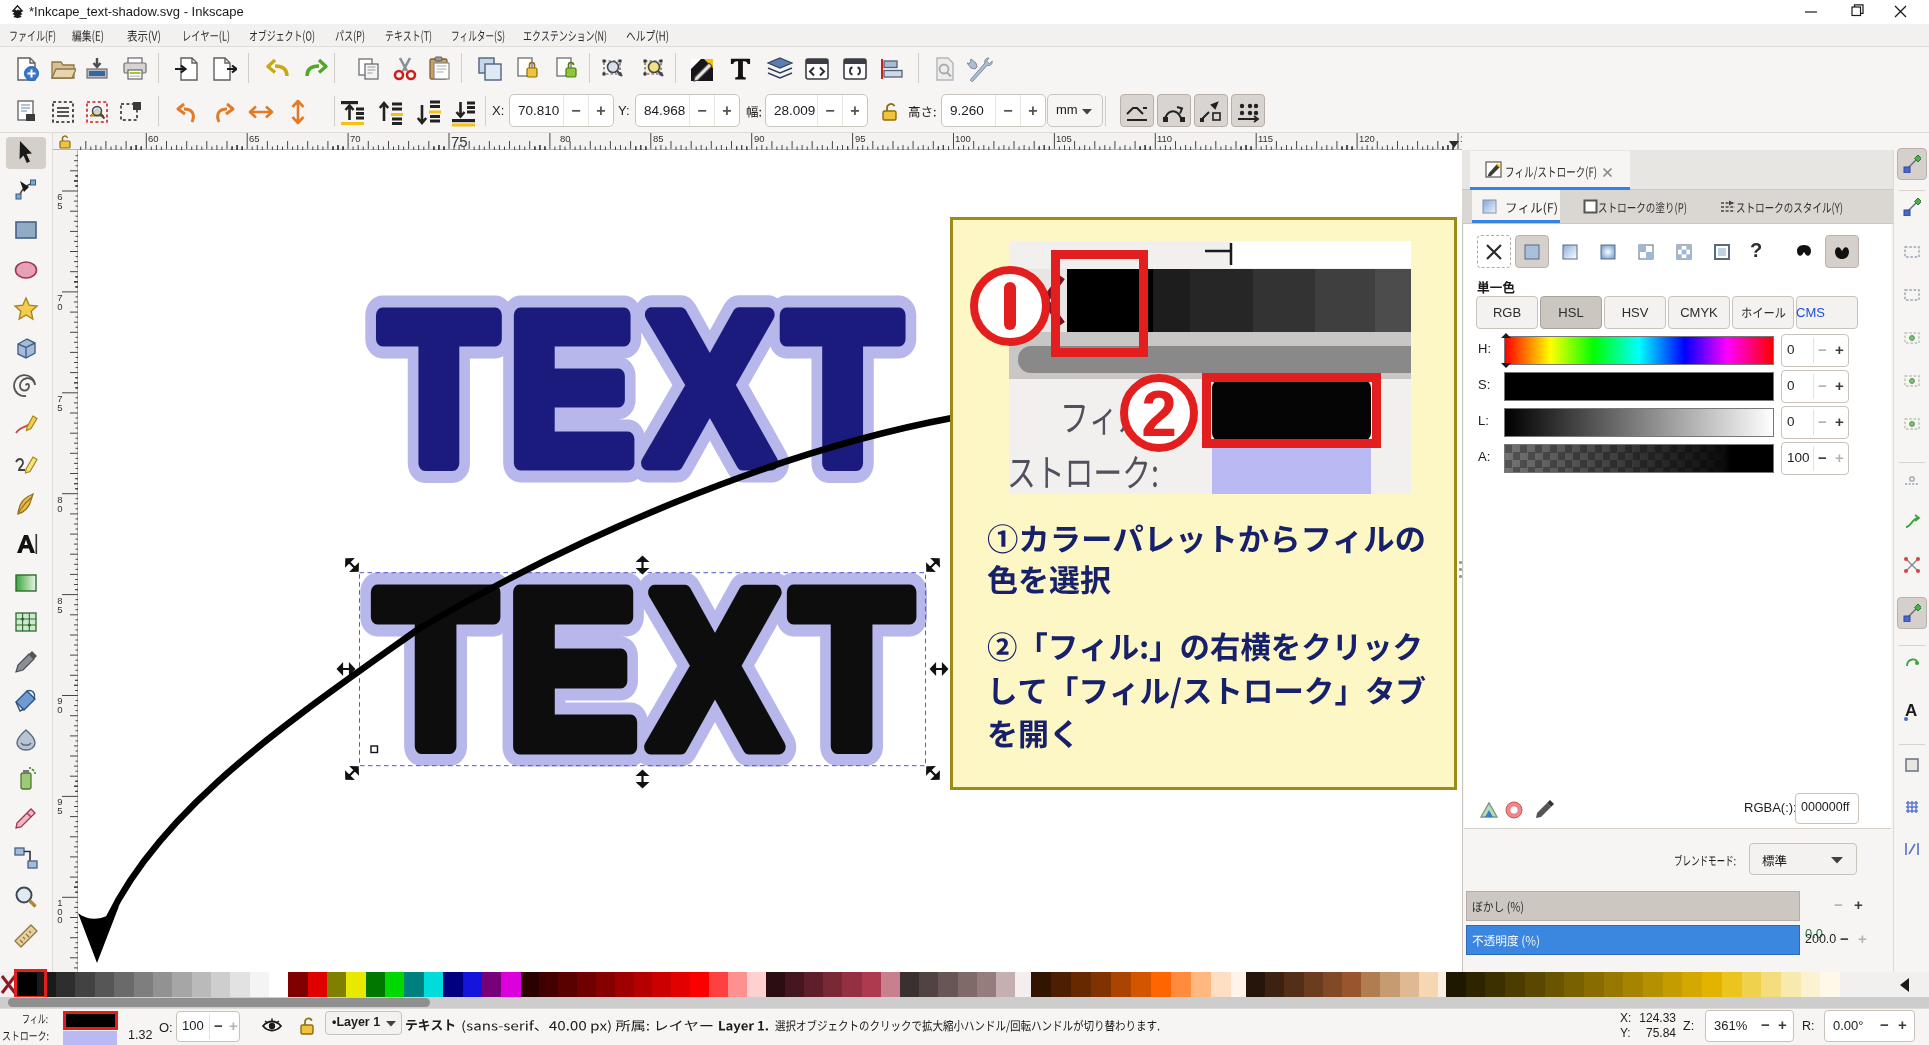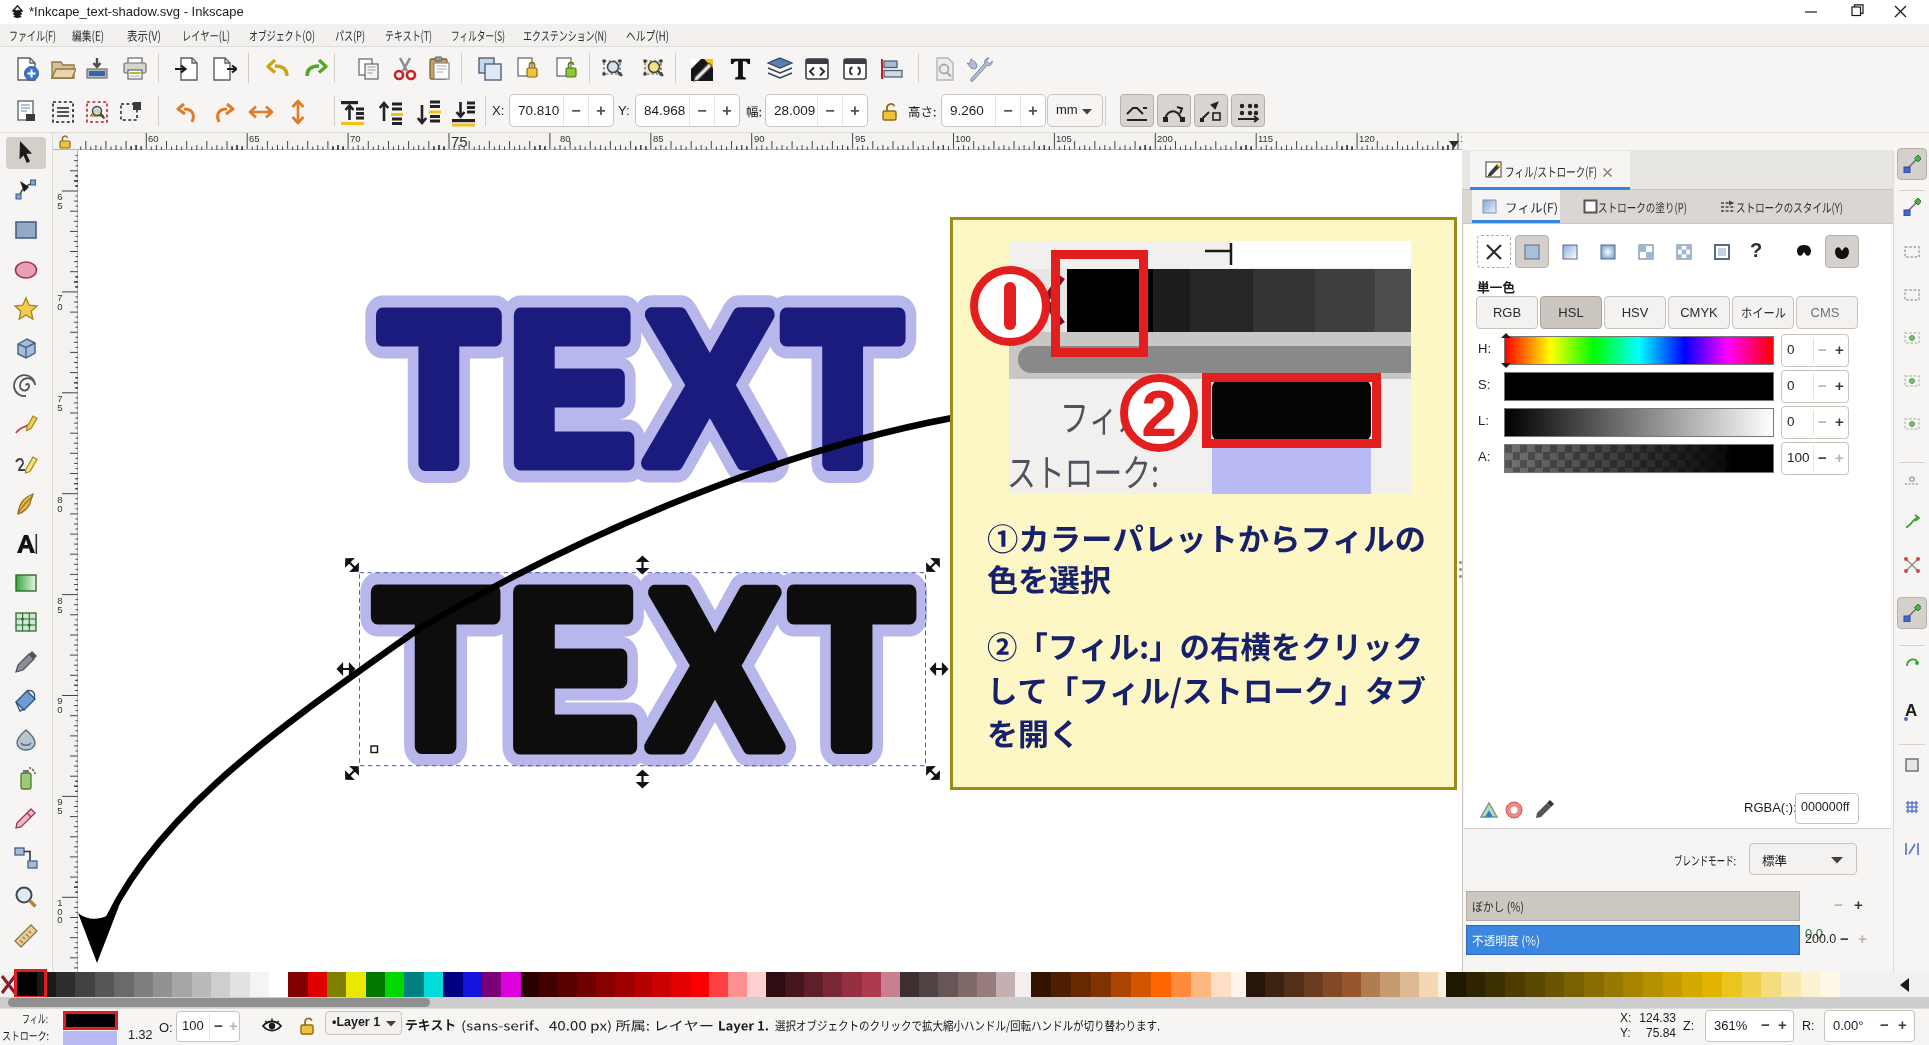--- a/index.html
+++ b/index.html
@@ -416,21 +416,21 @@
 <div class="abs" style="left:148px;top:133px;font-size:9.5px;color:#333">60</div>
 <div class="abs" style="left:249px;top:133px;font-size:9.5px;color:#333">65</div>
 <div class="abs" style="left:350px;top:133px;font-size:9.5px;color:#333">70</div>
 <div class="abs" style="left:451px;top:133px;font-size:15px;color:#333">75</div>
 <div class="abs" style="left:560px;top:133px;font-size:9.5px;color:#333">80</div>
 <div class="abs" style="left:653px;top:133px;font-size:9.5px;color:#333">85</div>
 <div class="abs" style="left:754px;top:133px;font-size:9.5px;color:#333">90</div>
 <div class="abs" style="left:855px;top:133px;font-size:9.5px;color:#333">95</div>
 <div class="abs" style="left:955px;top:133px;font-size:9.5px;color:#333">100</div>
 <div class="abs" style="left:1056px;top:133px;font-size:9.5px;color:#333">105</div>
-<div class="abs" style="left:1157px;top:133px;font-size:9.5px;color:#333">200</div>
+<div class="abs" style="left:1157px;top:133px;font-size:9.5px;color:#333">110</div>
 <div class="abs" style="left:1258px;top:133px;font-size:9.5px;color:#333">115</div>
 <div class="abs" style="left:1359px;top:133px;font-size:9.5px;color:#333">120</div>
 <div class="abs" style="left:1460px;top:133px;font-size:9.5px;color:#333">125</div>
 <svg class="abs" style="left:1448px;top:140px" width="12" height="9">
     <path d="M1 1 h10 l-5 7Z" fill="#2b2b2b"></path>
   </svg>
 <div class="abs" style="left:53px;top:150px;width:25px;height:847px;background:#f3f2f1;border-right:1px solid #b9b4ae"></div>
 <svg class="abs" style="left:0;top:0" width="80" height="1000">
     <path d="M75.5 175.9 h2.5 M74 180.9 h4 M75.5 186.0 h2.5 M75.5 175.9 h2.5 M74 180.9 h4 M75.5 186.0 h2.5 M75.5 175.9 h2.5 M74 180.9 h4 M75.5 186.0 h2.5 M70 170.8 h8 M75.5 155.7 h2.5 M74 160.7 h4 M75.5 165.8 h2.5 M75.5 175.9 h2.5 M74 180.9 h4 M75.5 186.0 h2.5 M62 191.0 h16 M70 211.2 h8 M75.5 196.0 h2.5 M74 201.1 h4 M75.5 206.1 h2.5 M75.5 276.8 h2.5 M74 281.8 h4 M75.5 286.9 h2.5 M70 231.4 h8 M75.5 216.2 h2.5 M74 221.3 h4 M75.5 226.3 h2.5 M75.5 276.8 h2.5 M74 281.8 h4 M75.5 286.9 h2.5 M70 251.5 h8 M75.5 236.4 h2.5 M74 241.4 h4 M75.5 246.5 h2.5 M75.5 276.8 h2.5 M74 281.8 h4 M75.5 286.9 h2.5 M70 271.7 h8 M75.5 256.6 h2.5 M74 261.6 h4 M75.5 266.7 h2.5 M75.5 276.8 h2.5 M74 281.8 h4 M75.5 286.9 h2.5 M62 291.9 h16 M70 312.1 h8 M75.5 296.9 h2.5 M74 302.0 h4 M75.5 307.0 h2.5 M75.5 377.7 h2.5 M74 382.7 h4 M75.5 387.8 h2.5 M70 332.3 h8 M75.5 317.1 h2.5 M74 322.2 h4 M75.5 327.2 h2.5 M75.5 377.7 h2.5 M74 382.7 h4 M75.5 387.8 h2.5 M70 352.4 h8 M75.5 337.3 h2.5 M74 342.3 h4 M75.5 347.4 h2.5 M75.5 377.7 h2.5 M74 382.7 h4 M75.5 387.8 h2.5 M70 372.6 h8 M75.5 357.5 h2.5 M74 362.5 h4 M75.5 367.6 h2.5 M75.5 377.7 h2.5 M74 382.7 h4 M75.5 387.8 h2.5 M62 392.8 h16 M70 413.0 h8 M75.5 397.8 h2.5 M74 402.9 h4 M75.5 407.9 h2.5 M75.5 478.6 h2.5 M74 483.6 h4 M75.5 488.7 h2.5 M70 433.2 h8 M75.5 418.0 h2.5 M74 423.1 h4 M75.5 428.1 h2.5 M75.5 478.6 h2.5 M74 483.6 h4 M75.5 488.7 h2.5 M70 453.3 h8 M75.5 438.2 h2.5 M74 443.2 h4 M75.5 448.3 h2.5 M75.5 478.6 h2.5 M74 483.6 h4 M75.5 488.7 h2.5 M70 473.5 h8 M75.5 458.4 h2.5 M74 463.4 h4 M75.5 468.5 h2.5 M75.5 478.6 h2.5 M74 483.6 h4 M75.5 488.7 h2.5 M62 493.7 h16 M70 513.9 h8 M75.5 498.7 h2.5 M74 503.8 h4 M75.5 508.8 h2.5 M75.5 579.5 h2.5 M74 584.5 h4 M75.5 589.6 h2.5 M70 534.1 h8 M75.5 518.9 h2.5 M74 524.0 h4 M75.5 529.0 h2.5 M75.5 579.5 h2.5 M74 584.5 h4 M75.5 589.6 h2.5 M70 554.2 h8 M75.5 539.1 h2.5 M74 544.1 h4 M75.5 549.2 h2.5 M75.5 579.5 h2.5 M74 584.5 h4 M75.5 589.6 h2.5 M70 574.4 h8 M75.5 559.3 h2.5 M74 564.3 h4 M75.5 569.4 h2.5 M75.5 579.5 h2.5 M74 584.5 h4 M75.5 589.6 h2.5 M62 594.6 h16 M70 614.8 h8 M75.5 599.6 h2.5 M74 604.7 h4 M75.5 609.7 h2.5 M75.5 680.4 h2.5 M74 685.4 h4 M75.5 690.5 h2.5 M70 635.0 h8 M75.5 619.8 h2.5 M74 624.9 h4 M75.5 629.9 h2.5 M75.5 680.4 h2.5 M74 685.4 h4 M75.5 690.5 h2.5 M70 655.1 h8 M75.5 640.0 h2.5 M74 645.0 h4 M75.5 650.1 h2.5 M75.5 680.4 h2.5 M74 685.4 h4 M75.5 690.5 h2.5 M70 675.3 h8 M75.5 660.2 h2.5 M74 665.2 h4 M75.5 670.3 h2.5 M75.5 680.4 h2.5 M74 685.4 h4 M75.5 690.5 h2.5 M62 695.5 h16 M70 715.7 h8 M75.5 700.5 h2.5 M74 705.6 h4 M75.5 710.6 h2.5 M75.5 781.3 h2.5 M74 786.3 h4 M75.5 791.4 h2.5 M70 735.9 h8 M75.5 720.7 h2.5 M74 725.8 h4 M75.5 730.8 h2.5 M75.5 781.3 h2.5 M74 786.3 h4 M75.5 791.4 h2.5 M70 756.0 h8 M75.5 740.9 h2.5 M74 745.9 h4 M75.5 751.0 h2.5 M75.5 781.3 h2.5 M74 786.3 h4 M75.5 791.4 h2.5 M70 776.2 h8 M75.5 761.1 h2.5 M74 766.1 h4 M75.5 771.2 h2.5 M75.5 781.3 h2.5 M74 786.3 h4 M75.5 791.4 h2.5 M62 796.4 h16 M70 816.6 h8 M75.5 801.4 h2.5 M74 806.5 h4 M75.5 811.5 h2.5 M75.5 882.2 h2.5 M74 887.2 h4 M75.5 892.3 h2.5 M70 836.8 h8 M75.5 821.6 h2.5 M74 826.7 h4 M75.5 831.7 h2.5 M75.5 882.2 h2.5 M74 887.2 h4 M75.5 892.3 h2.5 M70 856.9 h8 M75.5 841.8 h2.5 M74 846.8 h4 M75.5 851.9 h2.5 M75.5 882.2 h2.5 M74 887.2 h4 M75.5 892.3 h2.5 M70 877.1 h8 M75.5 862.0 h2.5 M74 867.0 h4 M75.5 872.1 h2.5 M75.5 882.2 h2.5 M74 887.2 h4 M75.5 892.3 h2.5 M62 897.3 h16 M70 917.5 h8 M75.5 902.3 h2.5 M74 907.4 h4 M75.5 912.4 h2.5 M75.5 983.1 h2.5 M74 988.1 h4 M75.5 993.2 h2.5 M70 937.7 h8 M75.5 922.5 h2.5 M74 927.6 h4 M75.5 932.6 h2.5 M75.5 983.1 h2.5 M74 988.1 h4 M75.5 993.2 h2.5 M70 957.8 h8 M75.5 942.7 h2.5 M74 947.7 h4 M75.5 952.8 h2.5 M75.5 983.1 h2.5 M74 988.1 h4 M75.5 993.2 h2.5 M70 978.0 h8 M75.5 962.9 h2.5 M74 967.9 h4 M75.5 973.0 h2.5 M75.5 983.1 h2.5 M74 988.1 h4 M75.5 993.2 h2.5" stroke="#454545" stroke-width="1"></path>
   </svg>
@@ -674,21 +674,21 @@
 <div class="abs" style="left:1540px;top:305px;width:62px;text-align:center;font-size:13px;color:#2c2c2c">HSL</div>
 <div class="abs" style="left:1604px;top:296px;width:62px;height:33px;background:#f4f2f0;border:1px solid #c9c2bb;border-radius:4px"></div>
 <div class="abs" style="left:1604px;top:305px;width:62px;text-align:center;font-size:13px;color:#2c2c2c">HSV</div>
 <div class="abs" style="left:1668px;top:296px;width:62px;height:33px;background:#f4f2f0;border:1px solid #c9c2bb;border-radius:4px"></div>
 <div class="abs" style="left:1668px;top:305px;width:62px;text-align:center;font-size:13px;color:#2c2c2c">CMYK</div>
 <div class="abs" style="left:1732px;top:296px;width:62px;height:33px;background:#f4f2f0;border:1px solid #c9c2bb;border-radius:4px"></div>
 <svg style="position:absolute;left:1738.5px;top:302.6px;overflow:visible" width="49" height="20">
     <path transform="translate(2,14.4) scale(0.9000,1)" d="M4.3 -4.8 3.4 -5.2C2.9 -4.2 1.9 -2.7 1.0 -1.9L1.9 -1.3C2.6 -2.1 3.8 -3.7 4.3 -4.8ZM9.5 -5.2 8.7 -4.7C9.3 -3.9 10.2 -2.4 10.7 -1.4L11.7 -1.9C11.2 -2.8 10.2 -4.4 9.5 -5.2ZM1.4 -7.7V-6.6C1.7 -6.7 2.1 -6.7 2.5 -6.7H5.9V-6.6C5.9 -6.0 5.9 -1.7 5.9 -1.1C5.9 -0.7 5.8 -0.6 5.5 -0.6C5.1 -0.6 4.6 -0.6 4.0 -0.7L4.1 0.3C4.6 0.3 5.4 0.4 5.9 0.4C6.6 0.4 7.0 0.0 7.0 -0.6C7.0 -1.5 7.0 -5.6 7.0 -6.6V-6.7H10.3C10.6 -6.7 10.9 -6.7 11.3 -6.7V-7.7C11.0 -7.7 10.6 -7.6 10.2 -7.6H7.0V-8.9C7.0 -9.2 7.0 -9.6 7.0 -9.8H5.9C5.9 -9.6 5.9 -9.2 5.9 -8.9V-7.6H2.5C2.1 -7.6 1.8 -7.7 1.4 -7.7ZM13.6 -4.5 14.1 -3.5C15.8 -4.1 17.5 -4.8 18.8 -5.6V-1.0C18.8 -0.5 18.8 0.2 18.8 0.4H20.0C19.9 0.1 19.9 -0.5 19.9 -1.0V-6.2C21.2 -7.1 22.3 -8.0 23.3 -9.0L22.5 -9.8C21.6 -8.8 20.3 -7.7 19.0 -6.9C17.6 -6.0 15.7 -5.1 13.6 -4.5ZM26.3 -5.4V-4.2C26.7 -4.2 27.3 -4.2 28.0 -4.2C28.9 -4.2 33.9 -4.2 34.9 -4.2C35.4 -4.2 36.0 -4.2 36.2 -4.2V-5.4C35.9 -5.4 35.5 -5.4 34.9 -5.4C33.9 -5.4 28.9 -5.4 28.0 -5.4C27.3 -5.4 26.6 -5.4 26.3 -5.4ZM44.0 -0.3 44.7 0.3C44.8 0.2 44.9 0.1 45.1 0.0C46.6 -0.7 48.3 -2.0 49.4 -3.5L48.8 -4.3C47.9 -2.9 46.3 -1.8 45.2 -1.2C45.2 -1.6 45.2 -7.7 45.2 -8.5C45.2 -8.9 45.2 -9.3 45.2 -9.4H44.1C44.1 -9.3 44.1 -8.9 44.1 -8.5C44.1 -7.7 44.1 -1.5 44.1 -1.0C44.1 -0.7 44.1 -0.5 44.0 -0.3ZM38.3 -0.3 39.3 0.3C40.3 -0.6 41.1 -1.8 41.5 -3.1C41.8 -4.4 41.9 -7.1 41.9 -8.4C41.9 -8.8 41.9 -9.2 41.9 -9.3H40.8C40.8 -9.1 40.9 -8.8 40.9 -8.4C40.9 -7.0 40.9 -4.5 40.5 -3.4C40.1 -2.2 39.4 -1.1 38.3 -0.3Z" fill="#2c2c2c"></path>
   </svg>
 <div class="abs" style="left:1796px;top:296px;width:62px;height:33px;background:#f4f2f0;border:1px solid #c9c2bb;border-radius:4px"></div>
-<div class="abs" style="left:1796px;top:305px;width:58px;text-align:center;font-size:13px;color:#737373">CMS</div>
+<div class="abs" style="left:1796px;top:305px;width:58px;font-size:13px;color:#1d4ed8">CMS</div>
 <div class="abs" style="left:1478px;top:341px;font-size:13px;color:#1c1c1c">H:</div>
 <div class="abs" style="left:1478px;top:377px;font-size:13px;color:#1c1c1c">S:</div>
 <div class="abs" style="left:1478px;top:413px;font-size:13px;color:#1c1c1c">L:</div>
 <div class="abs" style="left:1478px;top:449px;font-size:13px;color:#1c1c1c">A:</div>
 <div class="abs" style="left:1504px;top:336px;width:270px;height:29px;background:linear-gradient(to right,#ff0000,#ffff00 17%,#00ff00 33%,#00ffff 50%,#0000ff 67%,#ff00ff 83%,#ff0000);border:1px solid #777"></div>
 <svg class="abs" style="left:1499px;top:333px" width="14" height="35">
     <path d="M7 0 l5 5 -10 0Z M7 35 l5 -5 -10 0Z" fill="#1a1a1a"></path>
   </svg>
 <div class="abs" style="left:1504px;top:372px;width:270px;height:29px;background:#000;border:1px solid #777"></div>
 <div class="abs" style="left:1504px;top:408px;width:270px;height:29px;background:linear-gradient(to right,#000,#fff);border:1px solid #777"></div>

